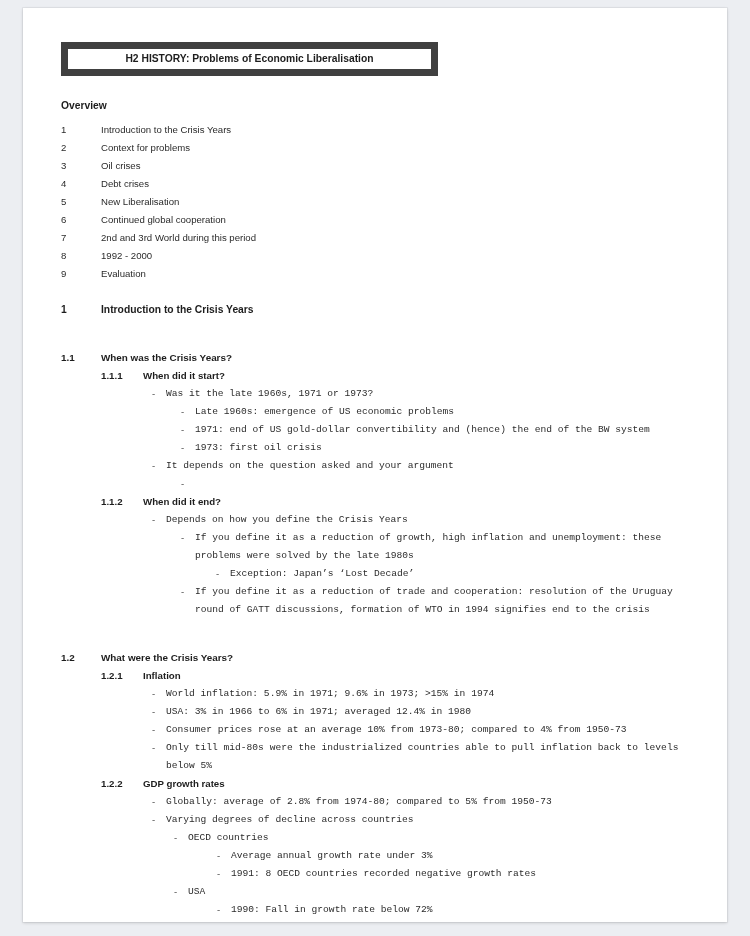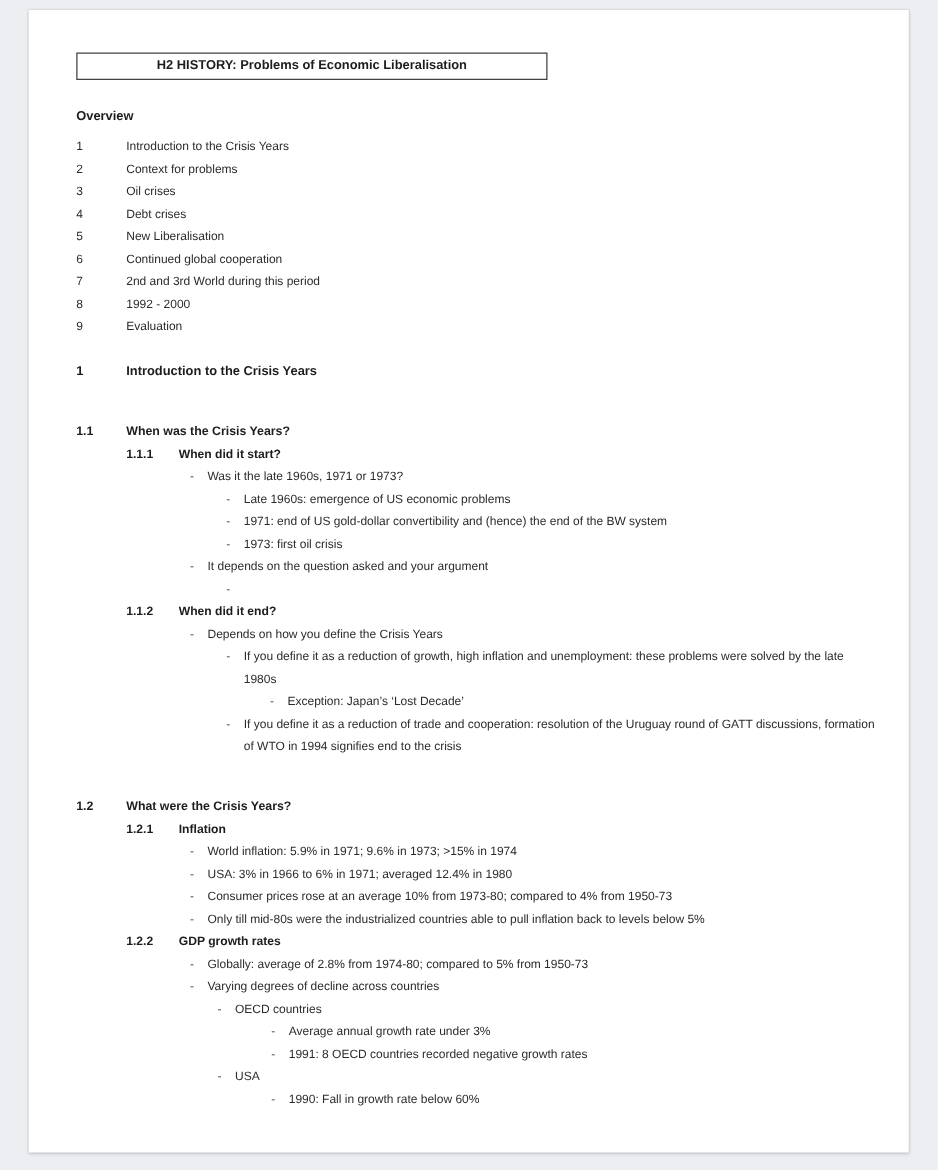--- a/index.html
+++ b/index.html
@@ -33,21 +33,21 @@
     top: 34px;
     right: 24px;
     color: #2b2b2b;
     font-size: 9.6px;
     line-height: 18px;
   }
 
   
   .title-box {
     width: 377px;
-    border: 1px solid #404040;
+    border: 7px solid #404040;
     padding: 3px 0 4px 0;
     text-align: center;
     font-weight: bold;
     font-size: 10.3px;
     line-height: 13px;
     color: #1d1d1d;
     margin: 0 0 21px 0;
   }
 
   
@@ -67,21 +67,21 @@
   .h1-row { font-size: 10.3px; line-height: 18px; margin-top: 18px; }
   .h2-row { font-size: 9.9px; line-height: 18px; margin-top: 30px; }
   .h3-row { font-size: 9.7px; line-height: 18px; padding-left: 40px; }
   .h1-num { width: 40px; flex: 0 0 40px; }
   .h2-num { width: 40px; flex: 0 0 40px; }
   .h3-num { width: 42px; flex: 0 0 42px; }
 
   
   .b { display: flex; line-height: 18px; }
   .b .dash { flex: 0 0 14px; color: #4a4a4a; }
-  .b .txt { flex: 1; }
+  .b .txt { flex: 1; font-family: Liberation Mono, monospace; }
   .lvl1 { padding-left: 91px; }
   .lvl2 { padding-left: 120px; }
   .lvl3 { padding-left: 155px; }
   .gdp-lvl2 { padding-left: 113px; }
   .gdp-lvl3 { padding-left: 156px; }
 </style>
 </head>
 <body>
 
 <div id="viewport">
@@ -243,18 +243,18 @@
       <div class="b gdp-lvl3">
         <span class="dash">-</span>
         <span class="txt">1991: 8 OECD countries recorded negative growth rates</span>
       </div>
       <div class="b gdp-lvl2">
         <span class="dash">-</span>
         <span class="txt">USA</span>
       </div>
       <div class="b gdp-lvl3">
         <span class="dash">-</span>
-        <span class="txt">1990: Fall in growth rate below 60%</span>
+        <span class="txt">1990: Fall in growth rate below 72%</span>
       </div>
 
     </div>
   </div>
 </div>
 
 </body></html>

